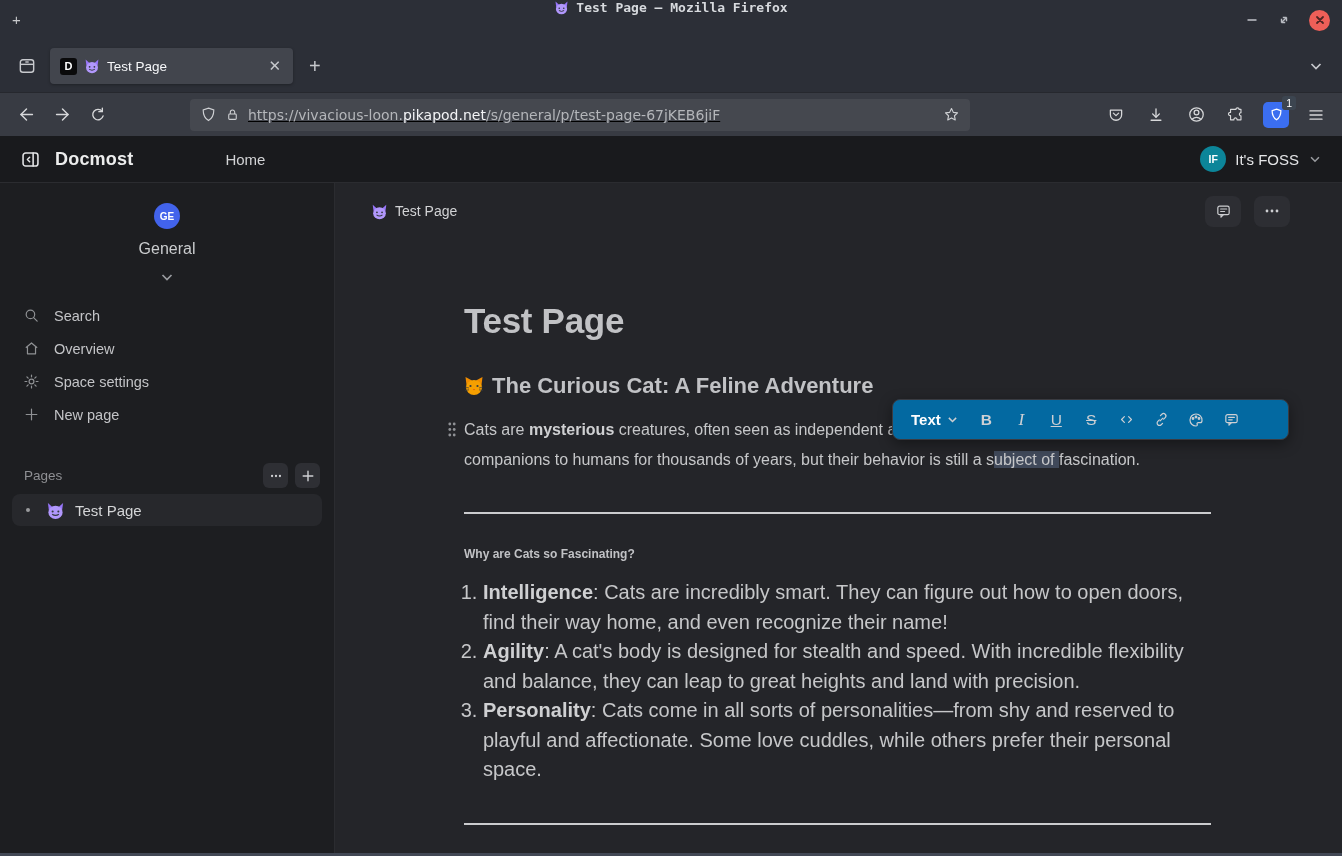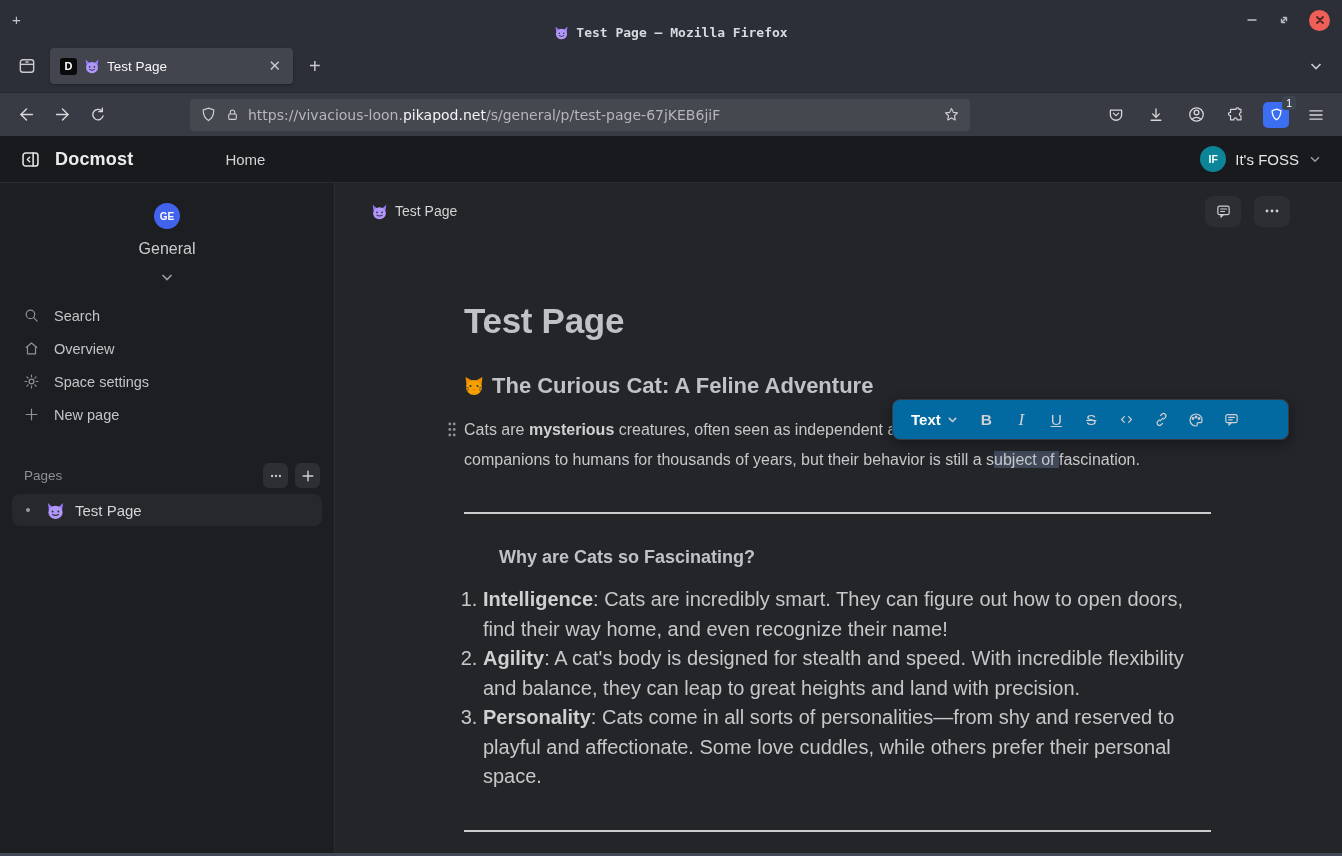--- a/index.html
+++ b/index.html
@@ -3,41 +3,41 @@
 <meta charset="utf-8">
 <style>
   * { box-sizing: border-box; margin: 0; padding: 0; }
   html,body { width:1342px; height:856px; overflow:hidden; background:#242529;
               font-family:"Liberation Sans", sans-serif; }
   .window { width:1342px; height:856px; display:flex; flex-direction:column; position:relative; }
 
   
   .titlebar { height:40px; background:#2c2f37; position:relative; display:flex; align-items:center; flex:none; }
   .tb-plus { position:absolute; left:12px; top:12px; color:#c8c9cc; font-size:15px; line-height:1; }
-  .tb-title { position:absolute; left:0; right:0; top:0; height:40px; display:flex; align-items:flex-end; justify-content:center;
+  .tb-title { position:absolute; left:0; right:0; top:0; height:40px; display:flex; align-items:flex-start; justify-content:center;
               gap:7px; color:#d7dade; font:700 13px "DejaVu Sans Mono", monospace; }
   .win-controls { position:absolute; right:12px; top:0; height:40px; display:flex; align-items:center; gap:18px; }
   .win-btn { color:#b9bcc2; display:flex; align-items:center; }
   .close-btn { width:21px; height:21px; border-radius:50%; background:#ee5f58; display:flex; align-items:center; justify-content:center; }
 
   .tabstrip { height:52px; background:#2c2f37; display:flex; align-items:center; padding:0 10px; gap:6px; flex:none; }
   .ffview-btn { width:34px; height:34px; display:flex; align-items:center; justify-content:center; color:#c8cace; }
   .tab { width:243px; height:36px; background:#42454d; border-radius:4px; display:flex; align-items:center;
          padding:0 10px; gap:7px; box-shadow:0 1px 3px rgba(0,0,0,.3); }
   .favicon { width:17px; height:17px; background:#0a0a0b; border-radius:3px; color:#fff; font:700 11px "Liberation Sans",sans-serif;
              display:flex; align-items:center; justify-content:center; flex:none; }
   .tab-label { color:#f6f7f9; font-size:13.5px; white-space:nowrap; overflow:hidden; flex:1; }
   .tab-close { color:#c6c8cc; font-size:15px; padding:0 2px; }
   .newtab-btn { color:#c6c8cc; font-size:20px; font-weight:300; padding:0 10px; }
   .alltabs-btn { margin-left:auto; color:#c6c8cc; padding-right:8px; }
 
   .navbar { height:44px; background:#383b43; border-top:1px solid #26282e; display:flex; align-items:center; padding:0 8px; flex:none; }
   .nav-btn { width:36px; height:32px; display:flex; align-items:center; justify-content:center; color:#d7d8da; }
   .urlbar { height:32px; flex:none; width:780px; margin-left:74px; background:#45484f; border-radius:4px;
-            display:flex; align-items:center; padding:0 10px; gap:8px; }
+            display:flex; align-items:center; padding:0 10px; gap:8px;text-decoration:underline; }
   .url-text { font:14px "DejaVu Sans", sans-serif; color:#b4b6ba; white-space:nowrap; overflow:hidden; flex:1; }
   .url-text .domain { color:#f3f4f6; }
   .url-icon { color:#cfd1d4; display:flex; }
   .nav-right { margin-left:auto; display:flex; align-items:center; gap:4px; }
   .ext-blue { width:26px; height:26px; border-radius:5px; background:#3b6ef0; position:relative;
               display:flex; align-items:center; justify-content:center; color:#fff; }
   .ext-badge { position:absolute; top:-6px; right:-7px; background:#3c4550; color:#fff; font-size:10.5px;
                border-radius:3px; padding:1px 4px; line-height:1.2; }
 
   
@@ -79,21 +79,21 @@
 
   .editor { width:747px; margin-left:129px; }
   .editor h1 { margin-top:68px; font-size:35px; font-weight:700; color:#c1c2c5; letter-spacing:-.3px; }
   .editor h2 { margin-top:32px; font-size:22px; font-weight:700; color:#c1c2c5; display:flex; align-items:center; gap:8px; }
   .para-wrap { position:relative; margin-top:16px; }
   .drag-handle { position:absolute; left:-17px; top:6px; color:#8f9195; }
   .intro { max-width:700px; font-size:16px; line-height:29.5px; color:#c6c7c9; }
   .intro strong { color:#cfd0d2; }
   .sel { background:#40495a; }
   .editor hr { border:none; border-top:2px solid #cbccce; margin-top:38px; }
-  .editor h3 { margin-top:33px; font-size:18px; font-weight:700; color:#c1c2c5;margin-left:35px; }
+  .editor h3 { margin-top:33px; font-size:12px; font-weight:700; color:#c1c2c5; }
   .editor ol { margin-top:17px; padding-left:19px; font-size:20px; line-height:29.5px; color:#c6c7c9; }
   .editor ol strong { color:#cfd0d2; }
 
   .bubble-toolbar { position:absolute; left:557px; top:216px; width:397px; height:41px; background:#0369a1;
                     border:1px solid #3a3b41; border-radius:8px; box-shadow:0 4px 14px rgba(0,0,0,.4);
                     display:flex; align-items:center; padding:0 10px; }
   .tb-type { color:#fdfdfe; font-size:15px; font-weight:700; margin:0 5px 0 8px; }
   .tb-chev { color:#cdced1; margin-right:10px; display:flex; }
   .fmt-btn { width:35px; height:36px; display:flex; align-items:center; justify-content:center; color:#ced0d4; font-size:15.5px; }
   .fmt-b { font-weight:800; }

